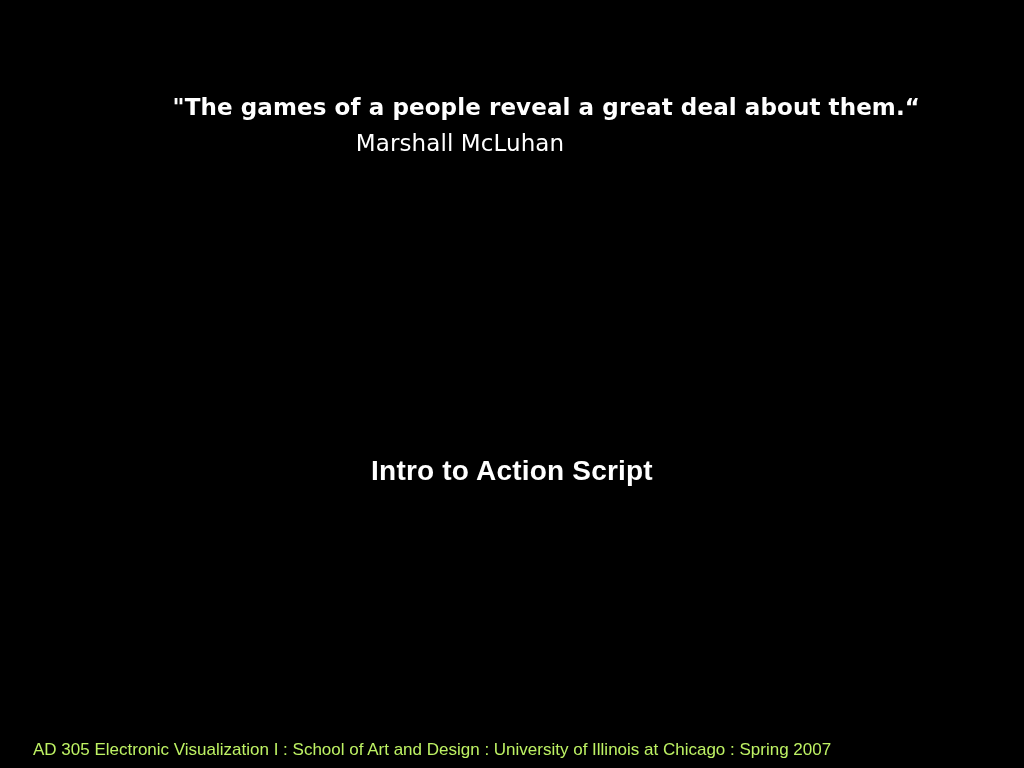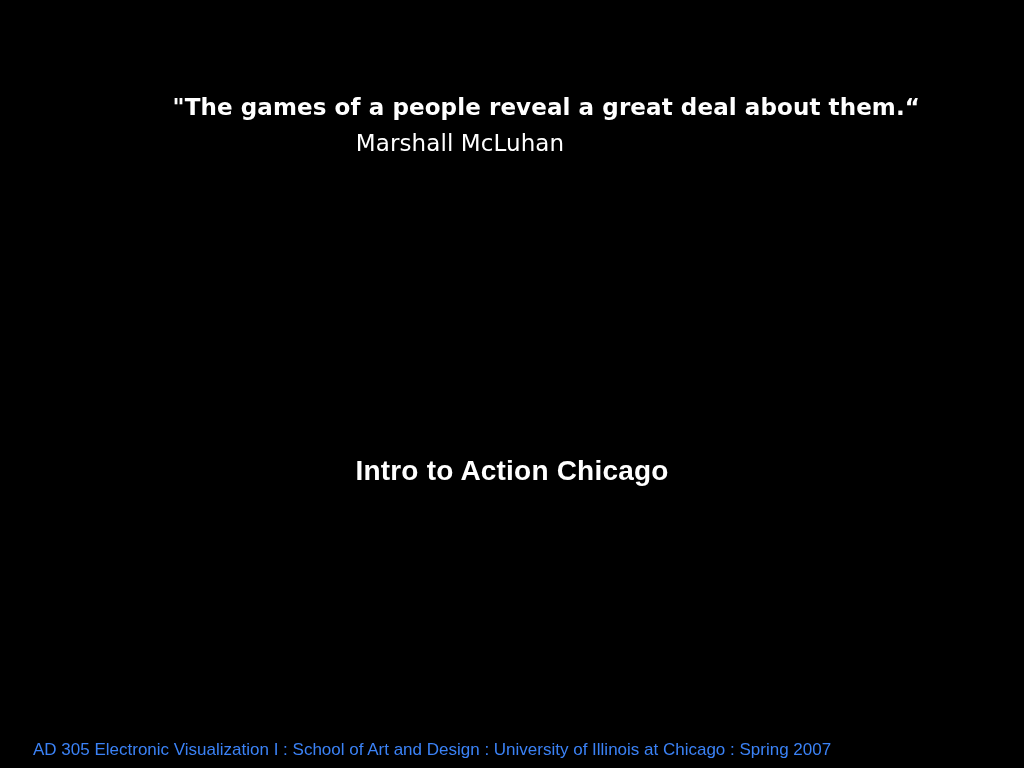--- a/index.html
+++ b/index.html
@@ -59,33 +59,33 @@
     color: #ffffff;
     letter-spacing: 0.2px;
   }
   .footer {
     position: absolute;
     left: 33px;
     top: 740px;
     width: 980px;
     font-family: "Liberation Sans", sans-serif;
     font-size: 17px;
-    color: #3b82f6;
+    color: #bef264;
     white-space: nowrap;
   }
 </style>
 </head>
 <body>
 
 <div class="slide">
 
   <div class="quote-block">
     <div class="quote-line">"The games of a people reveal a great deal about them.“</div>
     <div class="quote-attrib">Marshall McLuhan</div>
   </div>
 
   <div class="title-block">
-    <div class="slide-title">Intro to Action Chicago</div>
+    <div class="slide-title">Intro to Action Script</div>
   </div>
 
   <div class="footer">AD 305  Electronic Visualization I  :  School of Art and Design :  University of Illinois at Chicago :  Spring 2007</div>
 
 </div>
 
 </body></html>

